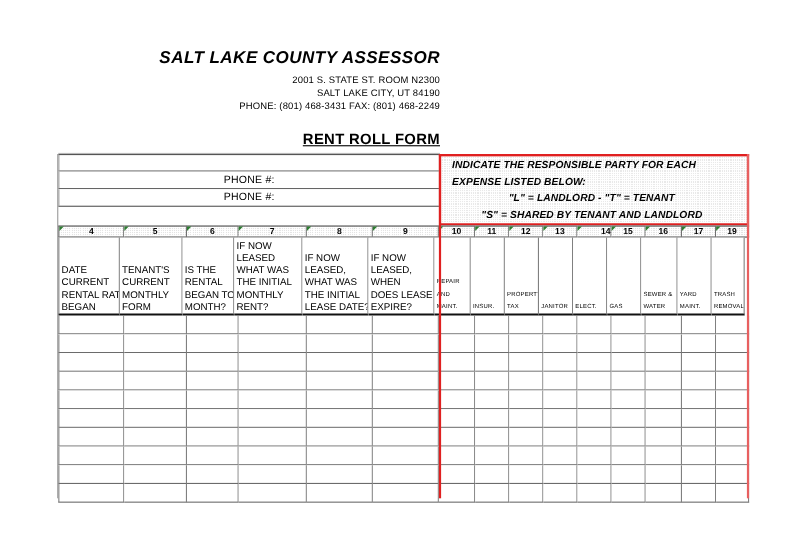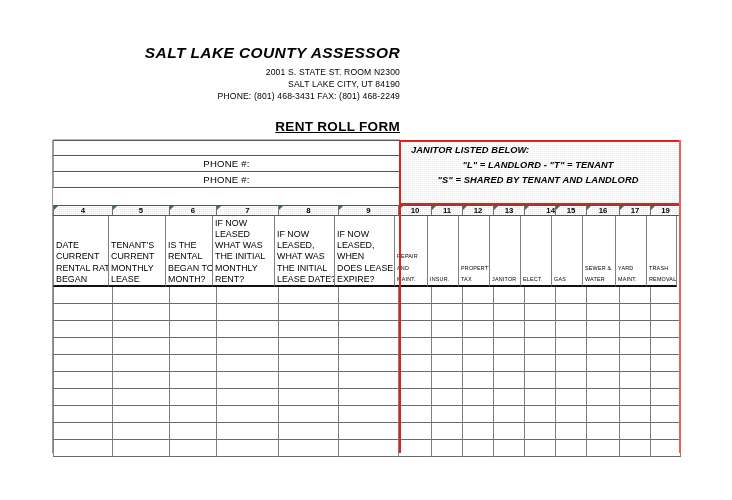--- a/index.html
+++ b/index.html
@@ -244,21 +244,22 @@
       </div>
       <div class="info-row">
         <span>PHONE #:</span>
       </div>
       <div class="info-row">
         <span>PHONE #:</span>
       </div>
     </div>
 
   <div id="instruction-box">
-      <div class="instr-line">JANITOR LISTED BELOW:</div>
+      <div class="instr-line">INDICATE THE RESPONSIBLE PARTY FOR EACH</div>
+      <div class="instr-line">EXPENSE LISTED BELOW:</div>
       <div class="instr-line center">"L" = LANDLORD  -  "T" = TENANT</div>
       <div class="instr-line center">"S" = SHARED BY TENANT AND LANDLORD</div>
     </div>
 
   <div id="num-strip">
       <div class="numcell first" style="width: 60px;"><span class="corner-flag"></span><span>4</span></div>
       <div class="numcell" style="width: 57px;"><span class="corner-flag"></span><span>5</span></div>
       <div class="numcell" style="width: 47px;"><span class="corner-flag"></span><span>6</span></div>
       <div class="numcell" style="width: 62px;"><span class="corner-flag"></span><span>7</span></div>
       <div class="numcell" style="width: 60px;"><span class="corner-flag"></span><span>8</span></div>
@@ -278,21 +279,21 @@
       <div class="labelcell first" style="width: 56px;">
         <span>DATE</span>
         <span>CURRENT</span>
         <span>RENTAL RATE</span>
         <span>BEGAN</span>
       </div>
       <div class="labelcell" style="width: 57px;">
         <span>TENANT'S</span>
         <span>CURRENT</span>
         <span>MONTHLY</span>
-        <span>LEASE</span>
+        <span>FORM</span>
       </div>
       <div class="labelcell" style="width: 47px;">
         <span>IS THE</span>
         <span>RENTAL</span>
         <span>BEGAN TO</span>
         <span>MONTH?</span>
       </div>
       <div class="labelcell" style="width: 62px;">
         <span>IF NOW</span>
         <span>LEASED</span>

